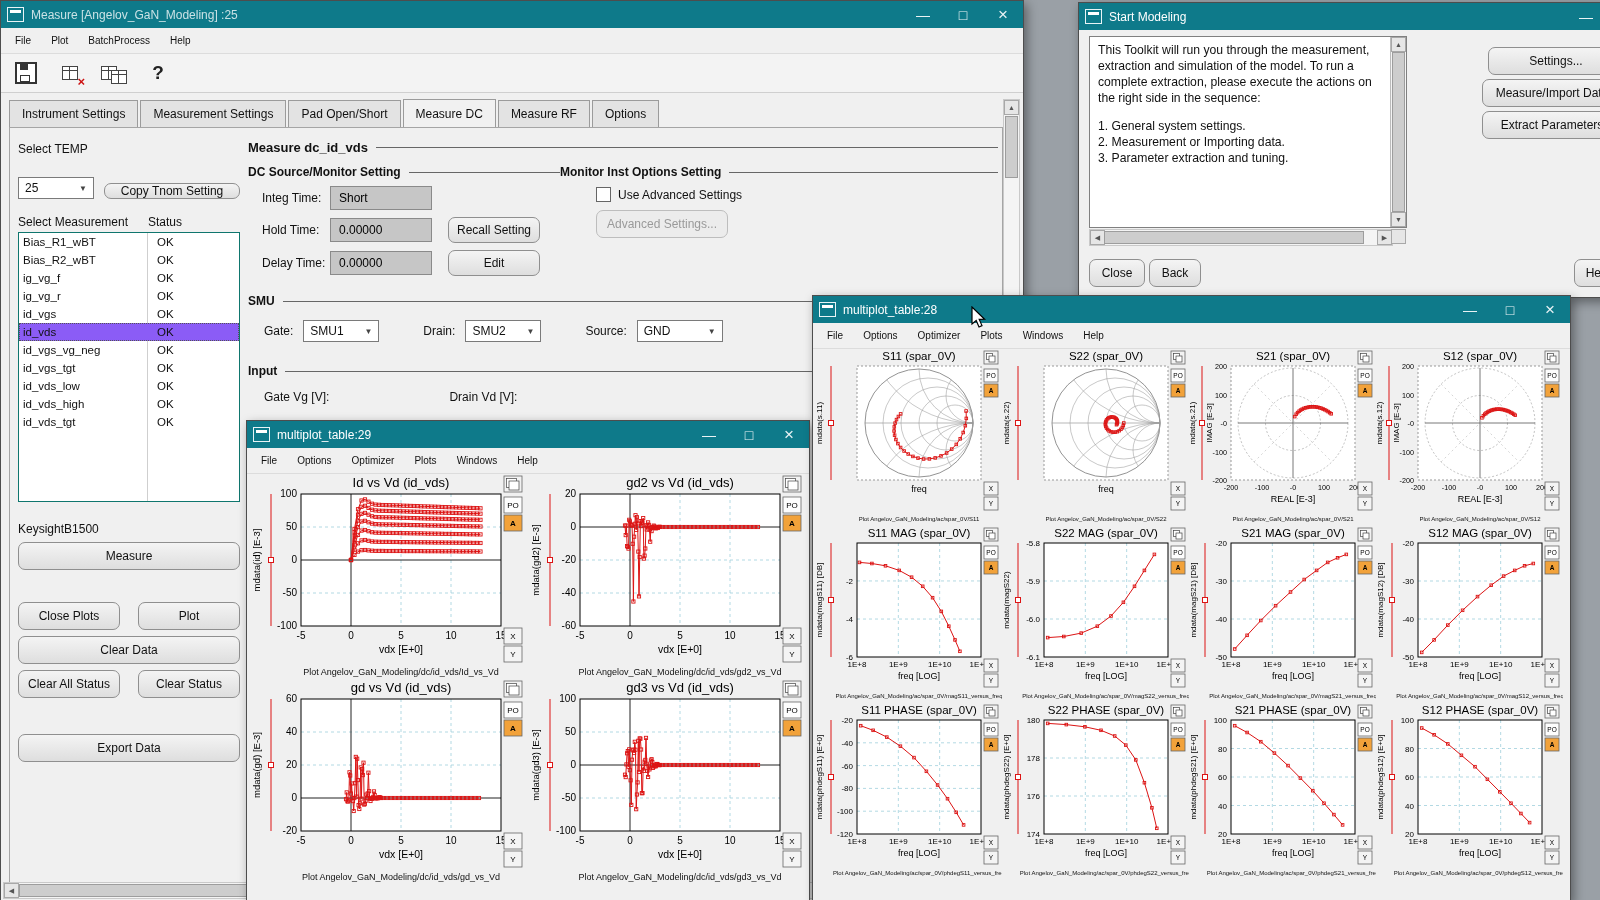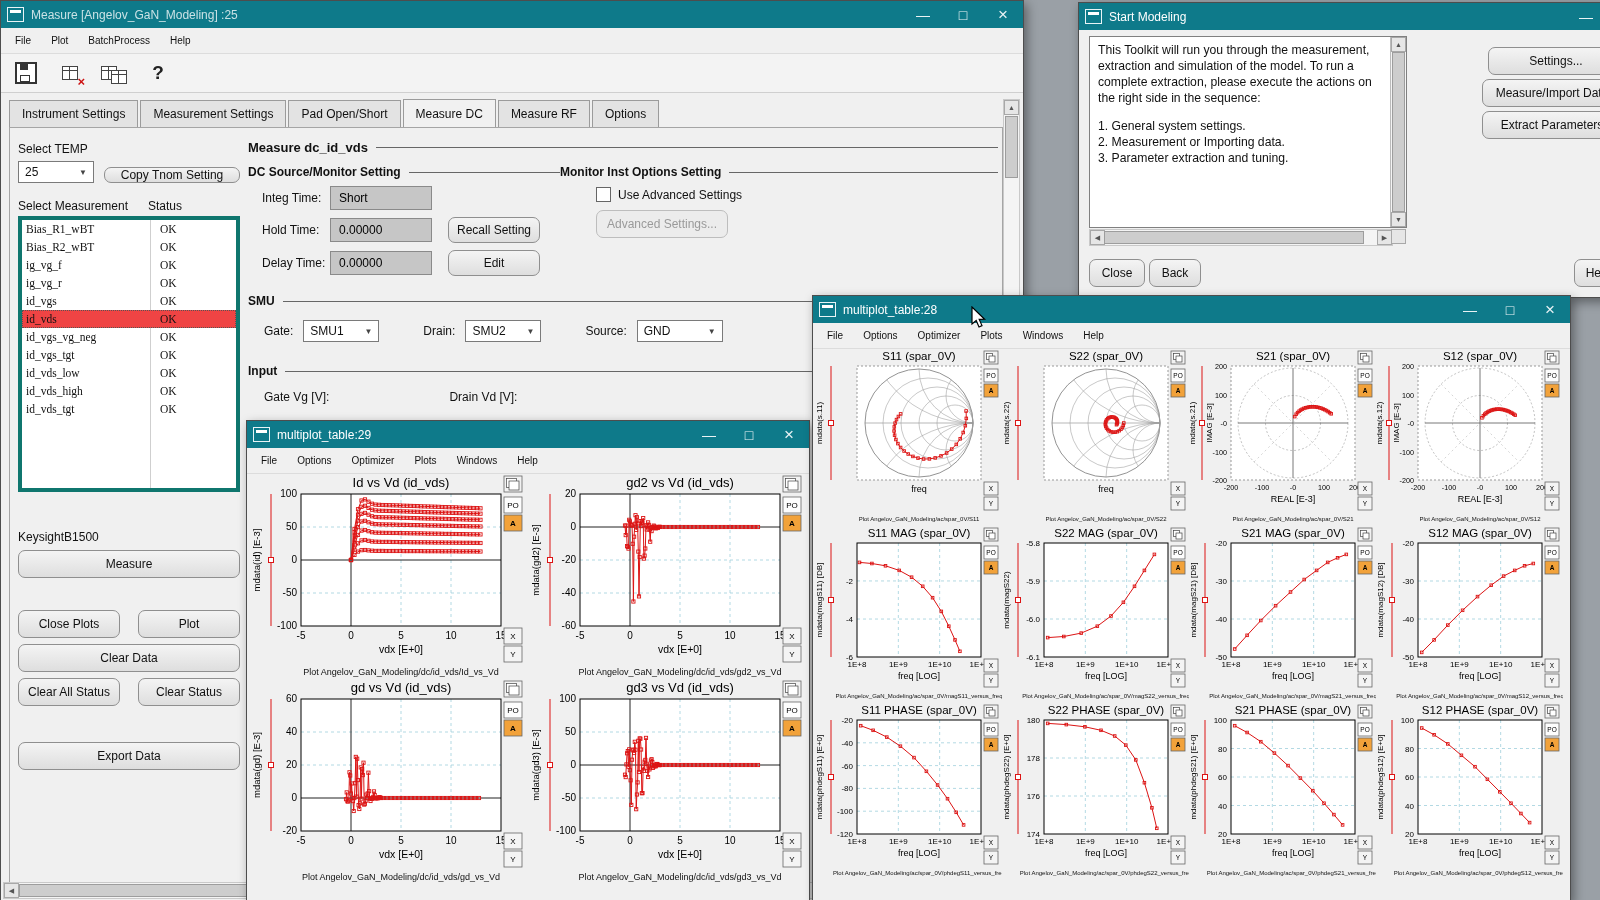--- a/index.html
+++ b/index.html
@@ -37,27 +37,27 @@
   .chev{font-size:8px;color:#444;margin-left:6px;}
   .btn{display:block;background:linear-gradient(#f4f4f4,#dedede);border:1px solid #8f8f8f;border-radius:7px;font-size:12px;padding:6px 4px;color:#111;text-align:center;font-family:inherit;}
   .btn.disabled{color:#9a9a9a;background:#ececec;border-color:#bdbdbd;}
   .btn-row{display:flex;gap:18px;margin-top:6px;}
   .btn-row .btn{flex:1;}
   .wide{width:100%;box-sizing:border-box;margin-top:6px;}
   .temp-row{display:flex;align-items:flex-end;gap:10px;}
   .temp-row .btn{flex:1;padding:0 4px;}
   .list-headers{display:flex;margin-top:16px;font-size:12px;}
   .list-headers span:first-child{width:130px;}
-  .listbox{position:relative;margin-top:3px;height:268px;background:#fff;border:4px solid #0f766e;overflow:hidden;font-family:Liberation Serif, serif;}
+  .listbox{position:relative;margin-top:3px;height:268px;background:#fff;border:1px solid #0f766e;overflow:hidden;}
   .col-divider{position:absolute;left:128px;top:0;bottom:0;width:1px;background:#cfcfcf;}
   .list-row{display:flex;height:18px;align-items:center;font-size:11.5px;position:relative;}
   .list-row .name{width:124px;padding-left:4px;}
   .list-row .status{padding-left:10px;}
-  .list-row.selected{background:#ef4444;outline:1px dotted #555;outline-offset:-1px;align-items:center;}
-  .inst{margin-top:38px;}
+  .list-row.selected{background:#8b5cf6;outline:1px dotted #555;outline-offset:-1px;align-items:center;}
+  .inst{margin-top:20px;}
   
   .meas-panel{position:absolute;left:238px;top:0;right:4px;padding-top:12px;}
   .head-row{display:flex;align-items:center;}
   .head-row .h{font-weight:bold;font-size:13px;white-space:nowrap;}
   .line{flex:1;height:1px;background:#666;margin-left:8px;}
   .sect{display:flex;align-items:center;font-weight:bold;font-size:12px;}
   .two-col{display:flex;margin-top:10px;}
   .col-dc{width:312px;}
   .col-adv{flex:1;}
   .frow{display:flex;align-items:center;margin-top:7px;margin-left:14px;}
@@ -134,21 +134,21 @@
         <div class="tab">Measure RF</div>
         <div class="tab">Options</div>
       </div>
 
     <div class="content">
 
       <div class="left-panel">
         <div class="temp-row">
           <div>
             <div class="lbl">Select TEMP</div>
-            <div class="combo" style="width:62px;margin-top:5px">
+            <div class="combo" style="width:62px;margin-top:21px">
               <span>25</span>
               <span class="chev">▼</span>
             </div>
           </div>
           <button class="btn">Copy Tnom Setting</button>
         </div>
         <div class="list-headers">
           <span>Select Measurement</span>
           <span>Status</span>
         </div>

